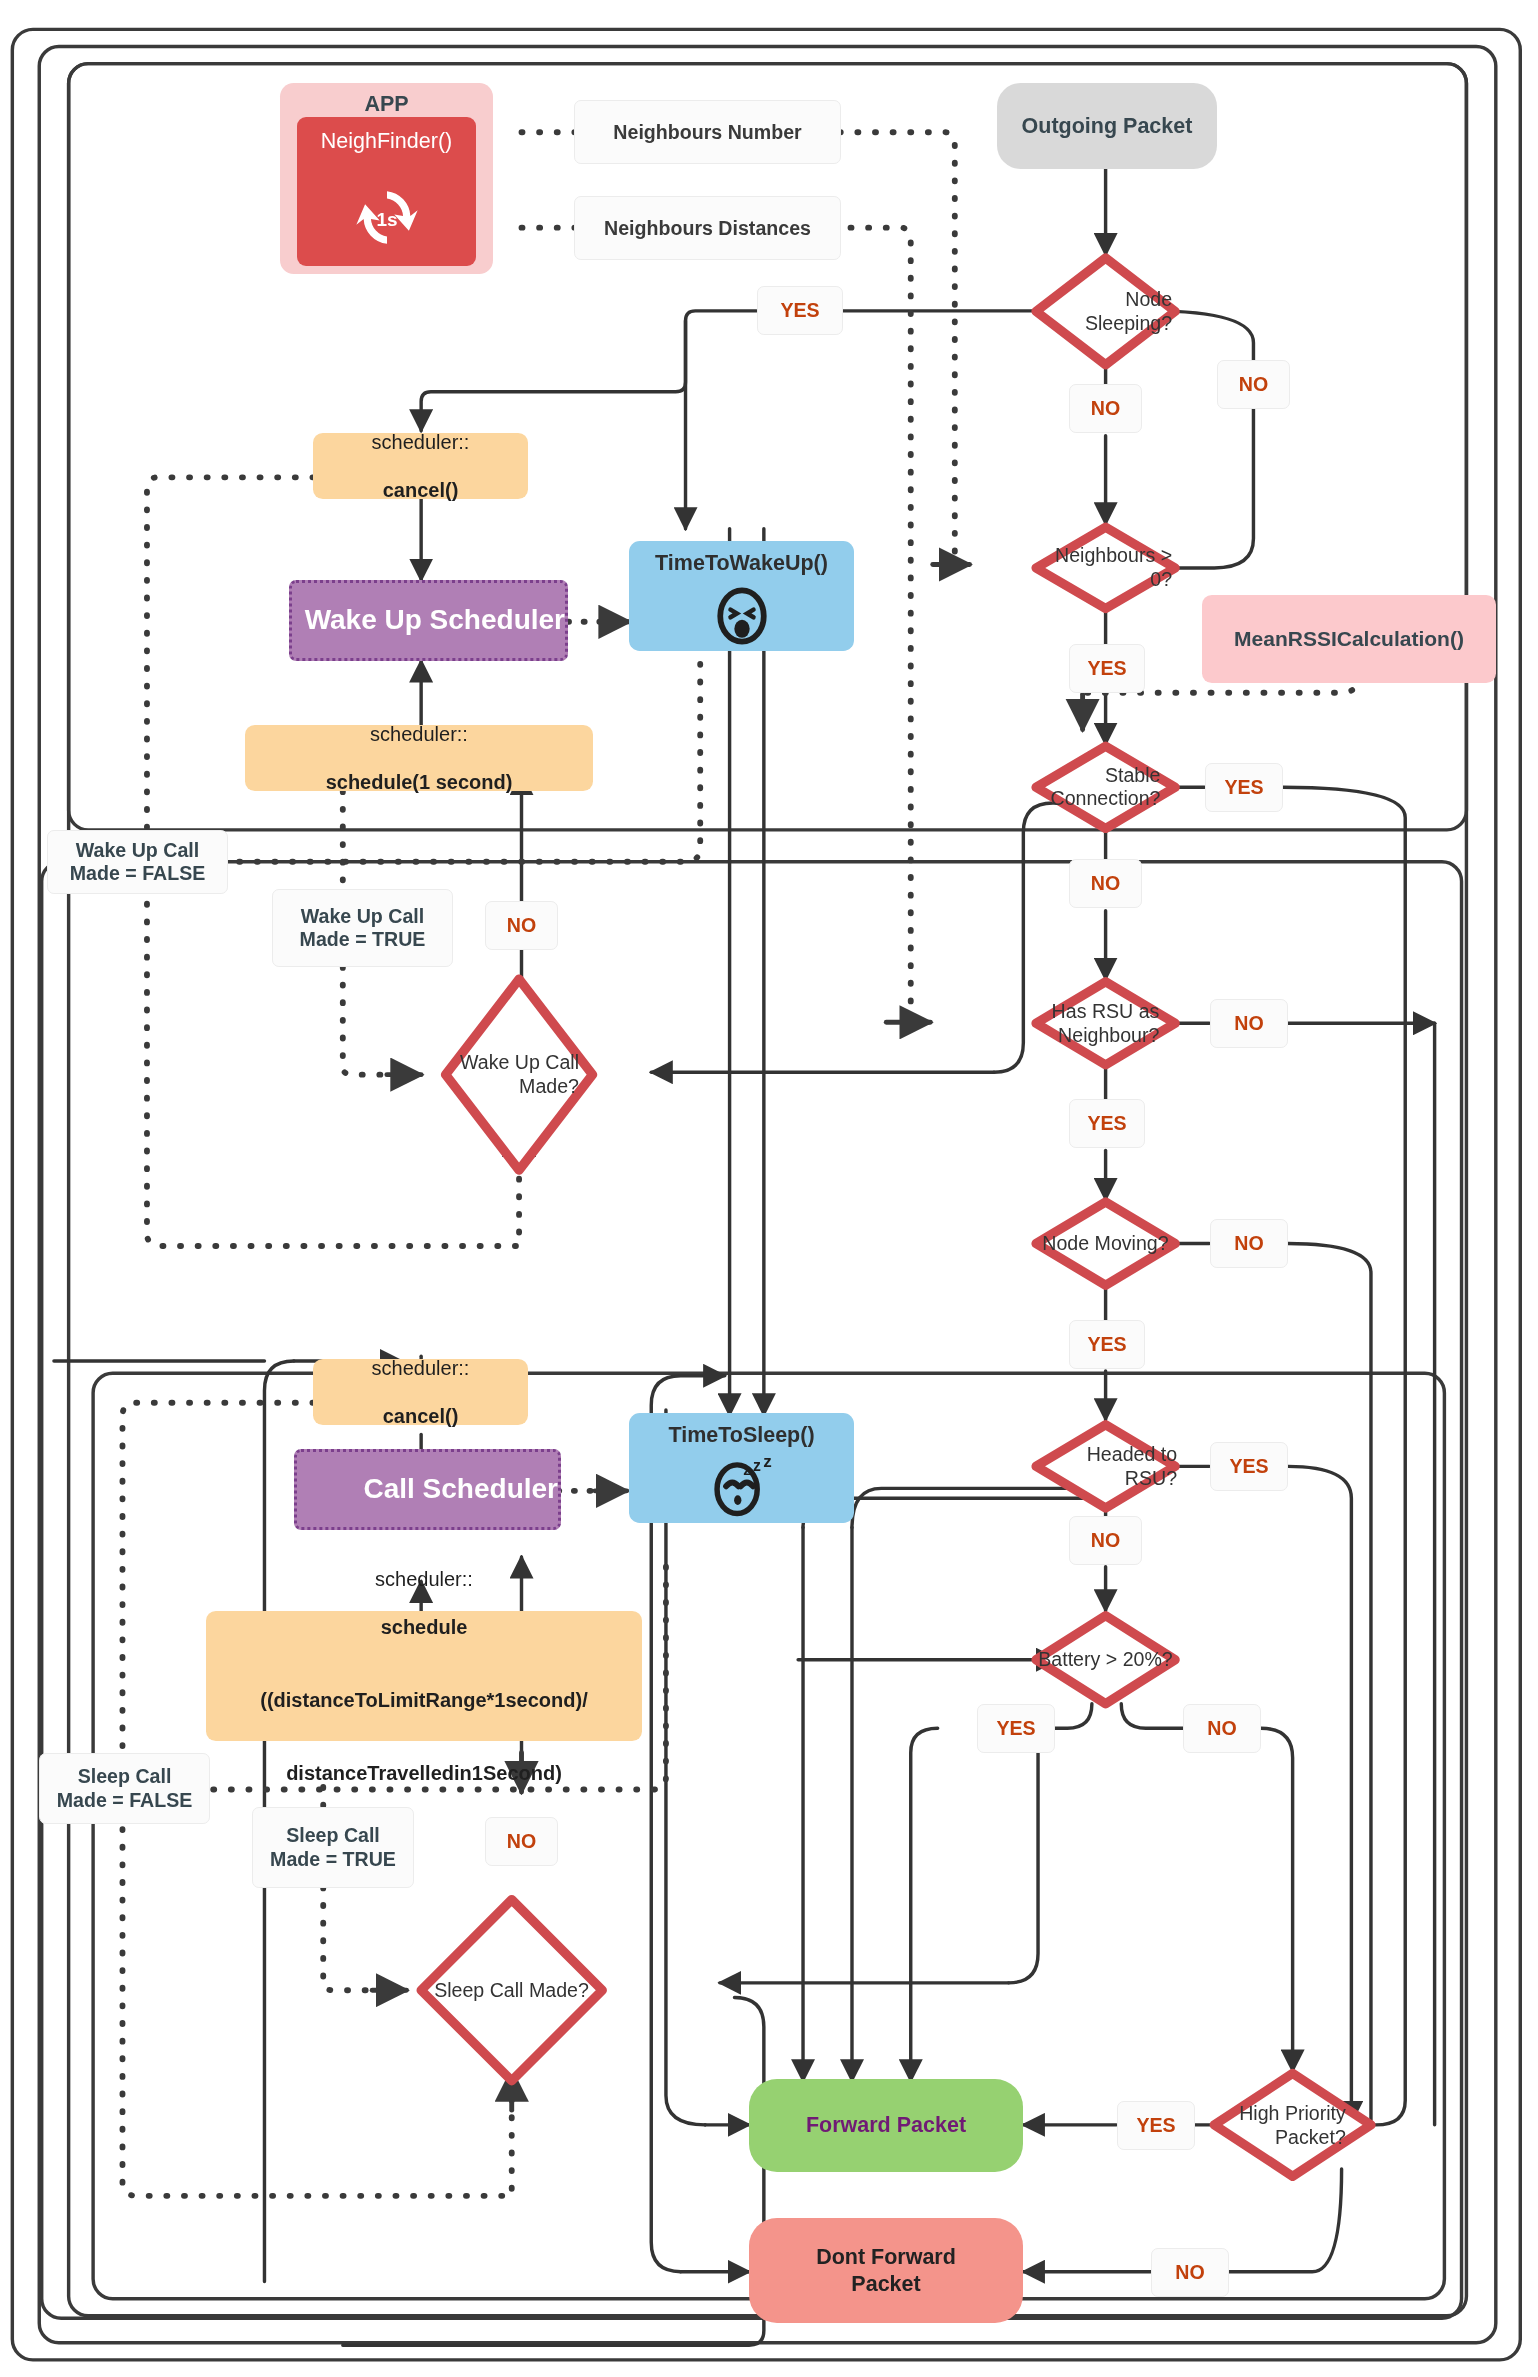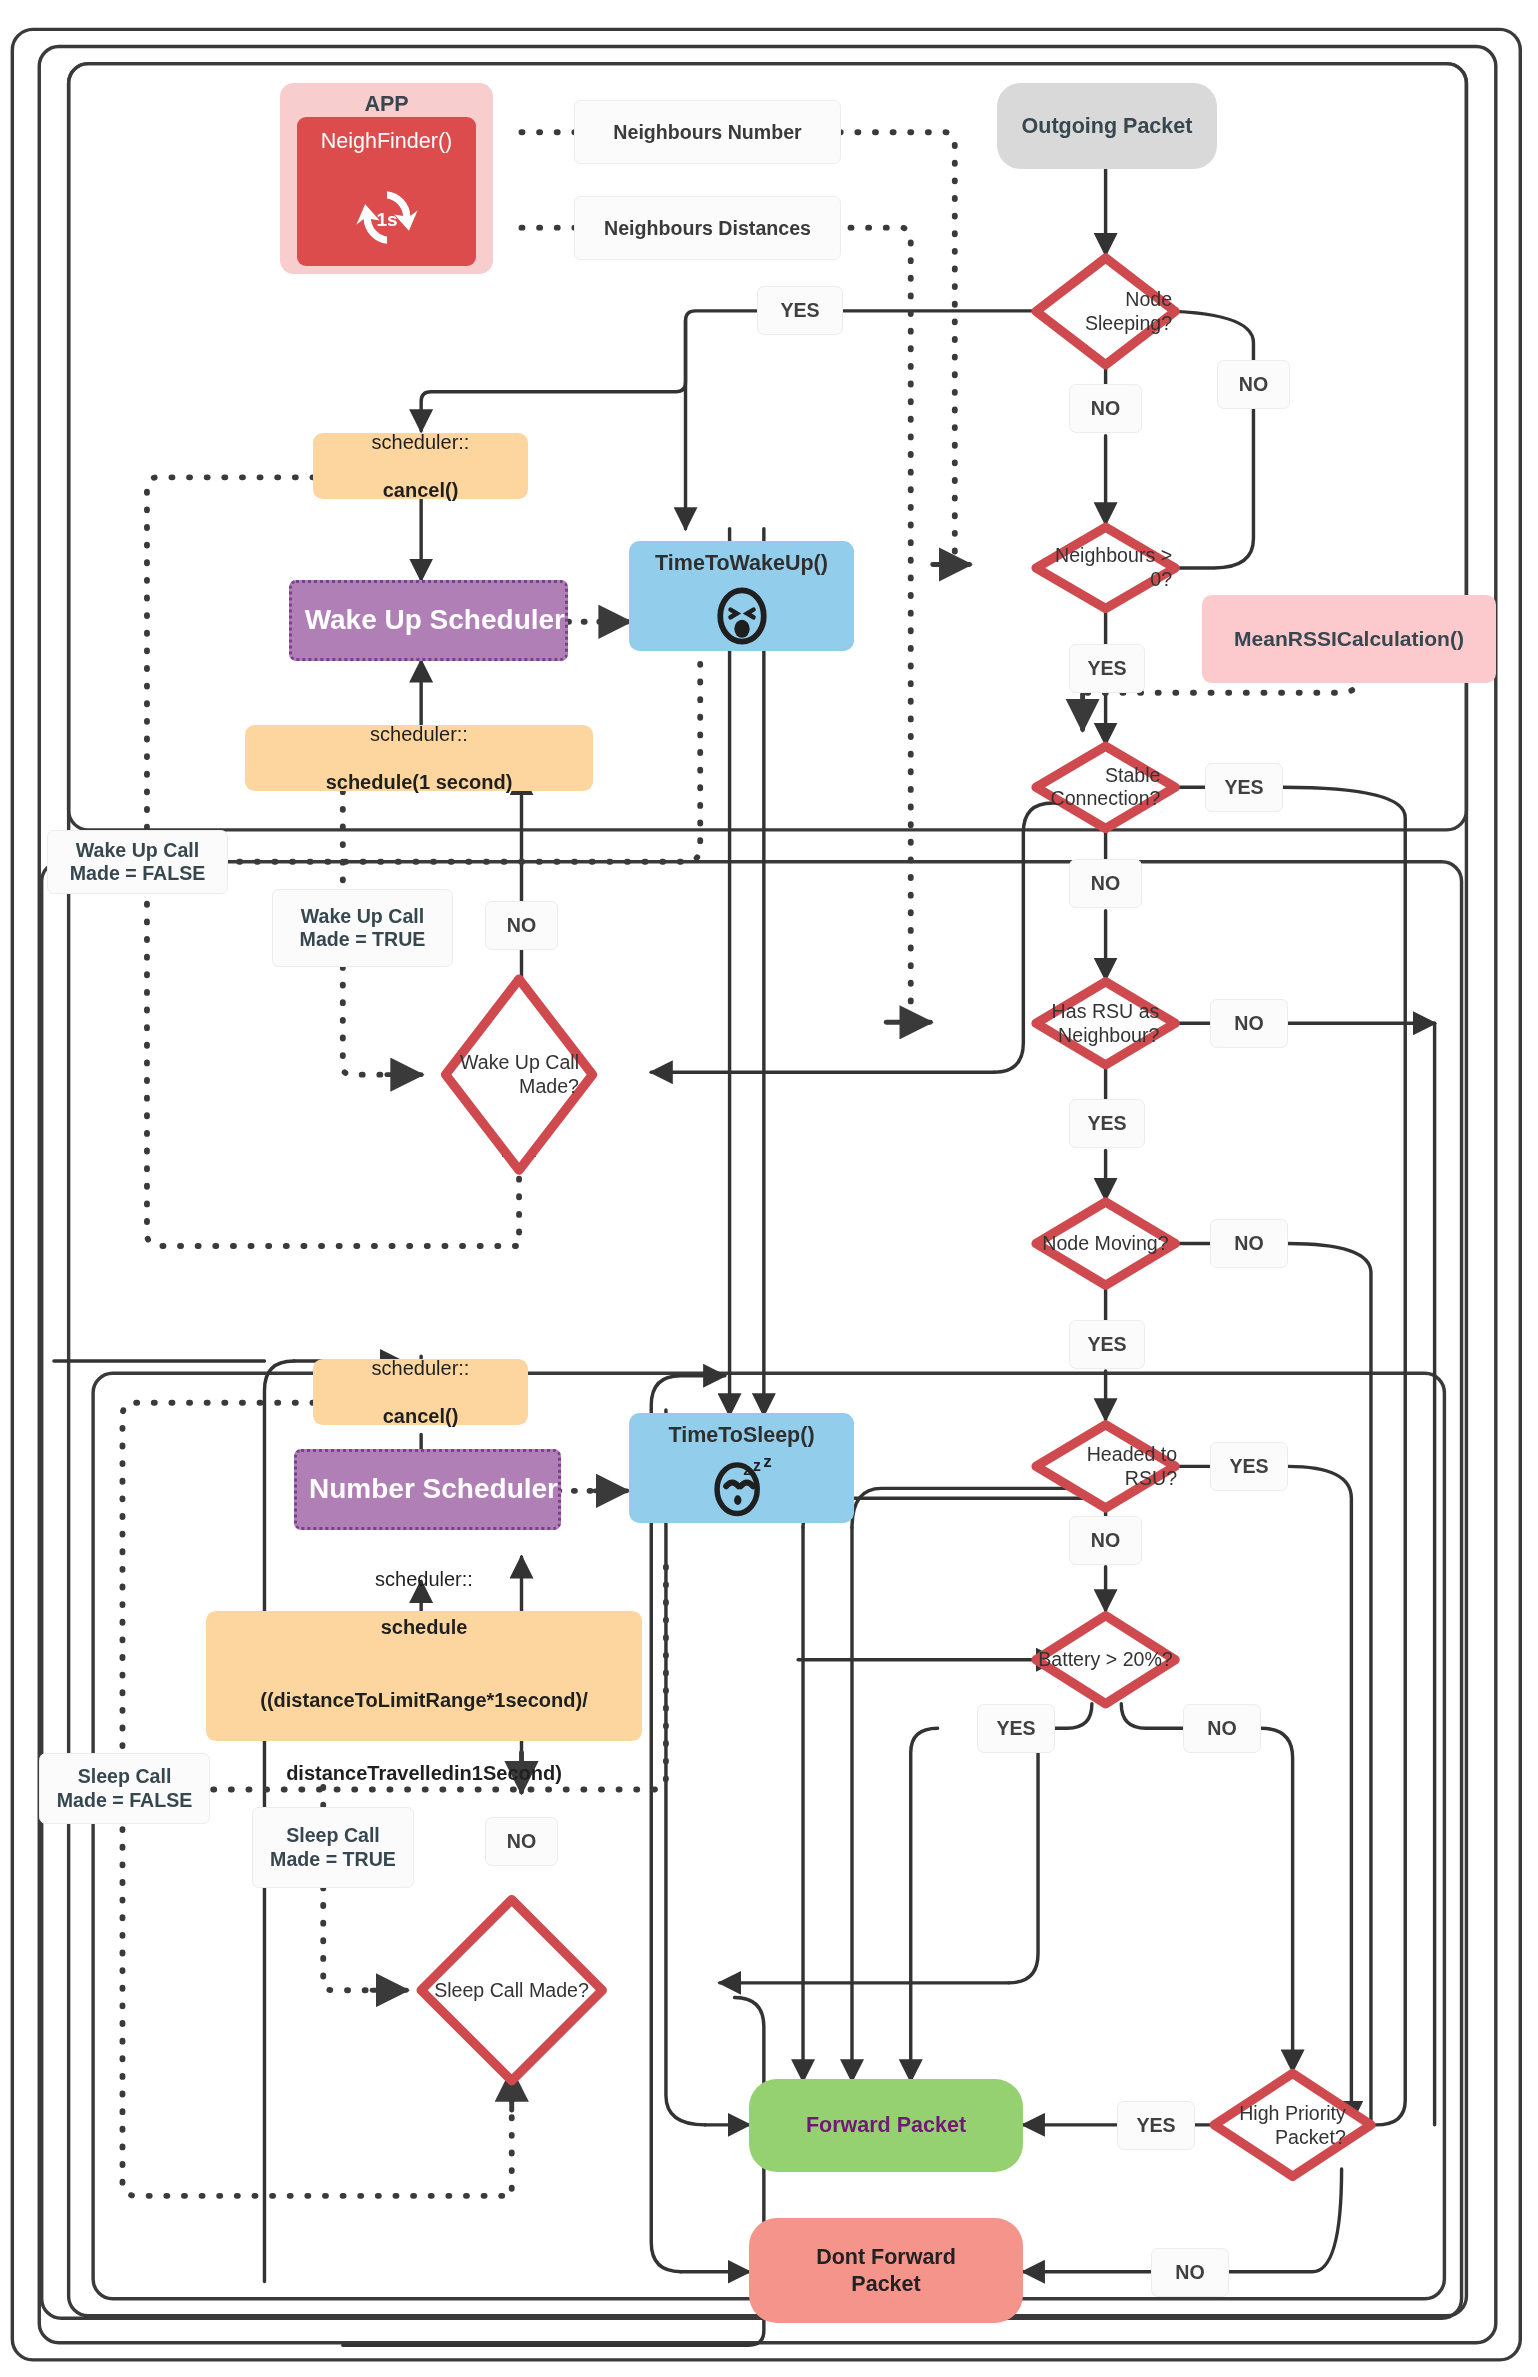--- a/index.html
+++ b/index.html
@@ -21,21 +21,21 @@
   .n-purple{background:#b07fb5;color:#ffffff;font-weight:bold;font-size:28px;
             border:3.4px dotted #7b3f8c;border-radius:7px;justify-content:flex-end;}
   .n-blue{background:#92cdec;color:#2b2b2b;border-radius:10.8px;}
   .n-pink{background:#fcc9cc;color:#37474f;font-weight:bold;font-size:21px;border-radius:9.8px;}
   .n-green{background:#96d171;color:#701a75;font-weight:bold;font-size:21.5px;border-radius:28px;}
   .n-red{background:#f4948b;color:#222;font-weight:bold;font-size:21.5px;border-radius:28px;}
 
   
   .chip{position:absolute;background:#fbfbfb;border:0.5px solid #ececec;border-radius:6.9px;
         display:flex;align-items:center;justify-content:center;text-align:center;
-        box-sizing:border-box;color:#404040;}
+        box-sizing:border-box;color:#c2410c;}
   .chip.yn{font-weight:bold;font-size:19.6px;}
   .chip.msg{font-weight:bold;font-size:19.6px;color:#3a3a3a;}
   .chip.state{font-weight:bold;font-size:19.6px;color:#37474f;line-height:1.2;}
 
   
   .dmd{position:absolute;}
   .dmd .lbl{position:absolute;left:0;top:0;width:100%;height:100%;
             display:flex;align-items:center;justify-content:center;text-align:right;
             font-size:19.6px;color:#333;line-height:1.18;box-sizing:border-box;padding:0 2.9px;}
 
@@ -407,21 +407,21 @@
 Made = TRUE</span></div>
 
   <div class="node n-sched" style="left:313px;top:1359px;width:215px;height:66px;">
     <span class="sched-txt">
       <span>scheduler::</span>
         <span class="b">cancel()</span>
     </span>
   </div>
 
   <div class="node n-purple" style="left:294px;top:1449px;width:267px;height:81px;">
-    <span>Number Scheduler</span>
+    <span>Call Scheduler</span>
   </div>
 
   <div class="node n-sched" style="left:206px;top:1611px;width:436px;height:130px;">
     <span class="sched-txt">
       <span>scheduler::</span><span class="b">schedule</span><br>
       <span class="b">((distanceToLimitRange*1second)/</span><br>
       <span class="b">distanceTravelledin1Second)</span>
     </span>
   </div>
 

